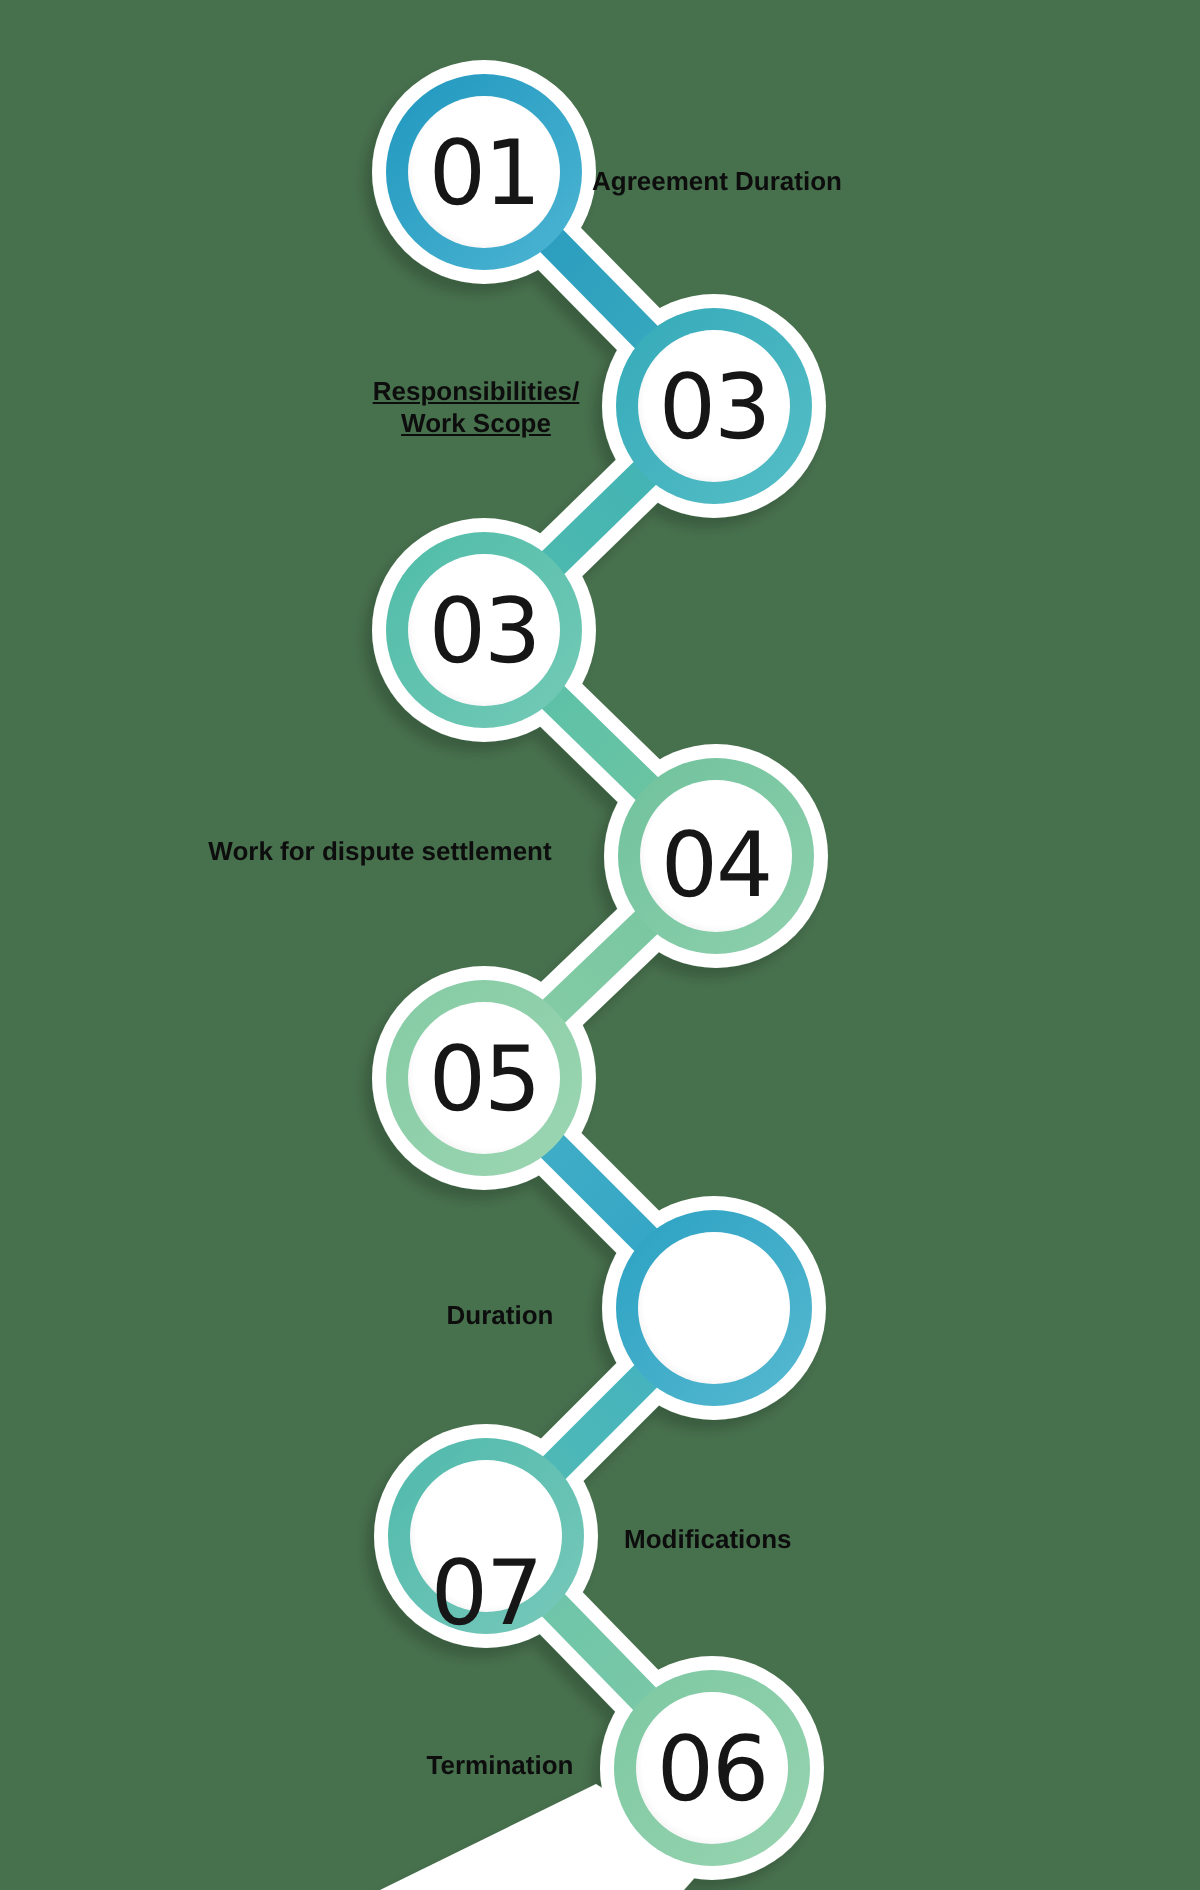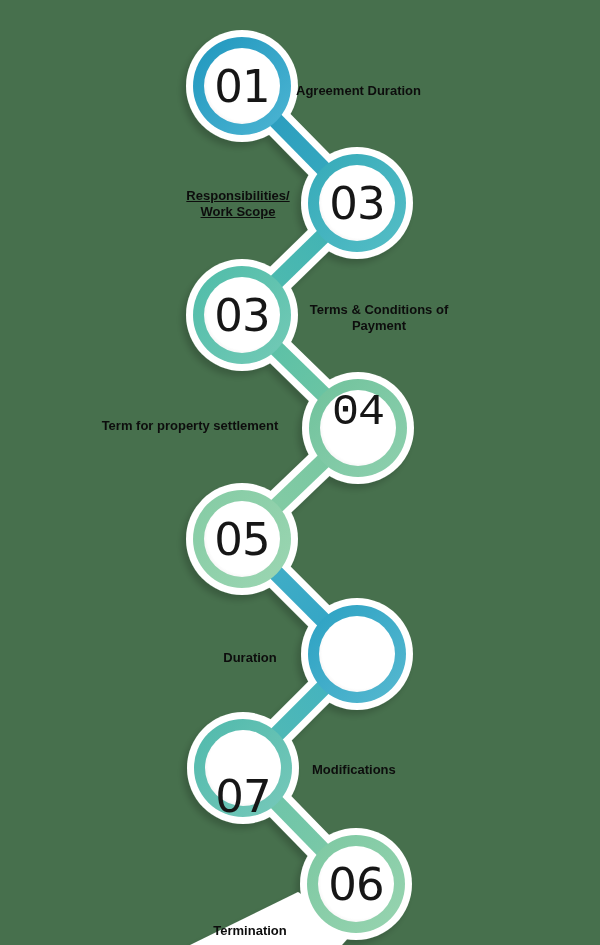--- a/index.html
+++ b/index.html
@@ -154,28 +154,26 @@
       <circle cx="243" cy="768" r="49" fill="url(#ringG6)"></circle>
       <circle cx="243" cy="768" r="38" fill="url(#innerG)"></circle>
       <circle cx="356" cy="884" r="49" fill="url(#ringG7)"></circle>
       <circle cx="356" cy="884" r="38" fill="url(#innerG)"></circle>
     </g>
   </svg>
 
   <div class="num" style="left:202px;top:46px;">01</div>
   <div class="num" style="left:317px;top:163px;">03</div>
   <div class="num" style="left:202px;top:275px;">03</div>
-  <div class="num" style="left:318px;top:372px;font-family:Liberation Mono, monospace;">04</div>
+  <div class="num" style="left:318px;top:392px;">04</div>
   <div class="num" style="left:202px;top:499px;">05</div>
   <div class="num" style="left:203px;top:756px;">07</div>
   <div class="num" style="left:316px;top:844px;">06</div>
 
   <div class="lbl left" style="left:296px;top:69px;width:150px;margin-top:14px;">Agreement Duration</div>
   <div class="lbl center" style="left:158px;top:188px;width:160px;text-decoration:underline;">Responsibilities/
 Work Scope</div>
-  <div class="lbl center" style="left:298px;top:302px;width:162px;">Terms &amp; Conditions of
-Payment</div>
-  <div class="lbl center" style="left:92px;top:418px;width:196px;">Term for property settlement</div>
+  <div class="lbl center" style="left:92px;top:418px;width:196px;">Work for dispute settlement</div>
   <div class="lbl center" style="left:198px;top:650px;width:104px;">Duration</div>
   <div class="lbl left" style="left:312px;top:762px;width:130px;">Modifications</div>
-  <div class="lbl center" style="left:198px;top:875px;width:104px;margin-top:48px;">Termination</div>
+  <div class="lbl center" style="left:198px;top:875px;width:104px;">Termination</div>
 
 </div>
 
 </body></html>

